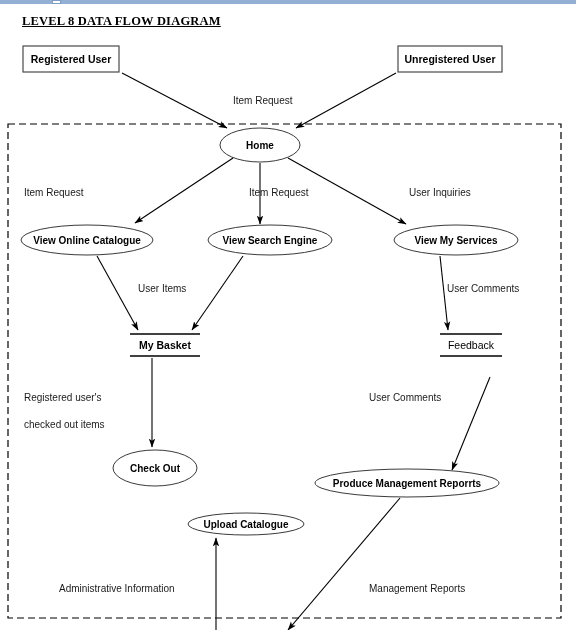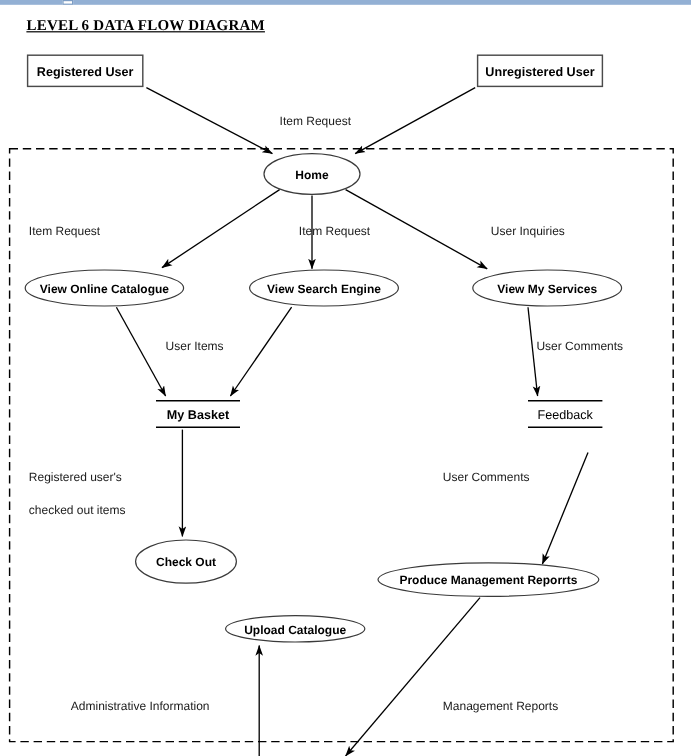--- a/index.html
+++ b/index.html
@@ -102,21 +102,21 @@
     stroke-width: 1.2;
     stroke-dasharray: 7 4;
   }
 </style>
 </head>
 <body>
 
 <div id="chrome-bar"></div>
 <div id="chrome-marker"></div>
 
-<div id="diagram-title">LEVEL 6 DATA FLOW DIAGRAM</div>
+<div id="diagram-title">LEVEL 8 DATA FLOW DIAGRAM</div>
 
 <svg id="canvas" width="576" height="630" viewBox="0 0 576 630">
   <defs>
     <marker id="arrowhead" markerWidth="9" markerHeight="9" refX="7.6" refY="3.1" orient="auto" markerUnits="strokeWidth">
       <path d="M0,0.2 L8,3.1 L0,6.0 L1.9,3.1 Z" fill="#000000"></path>
     </marker>
   </defs>
 
   <rect class="boundary" x="8" y="124" width="553" height="494"></rect>
 

